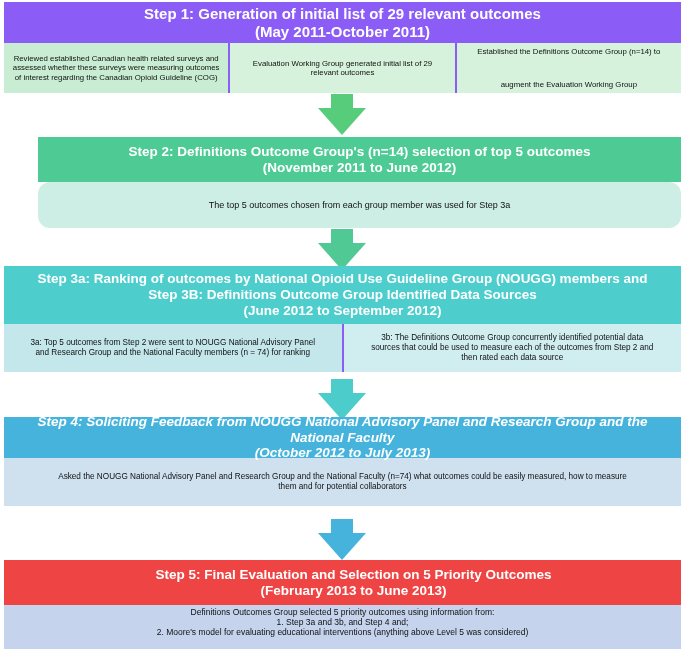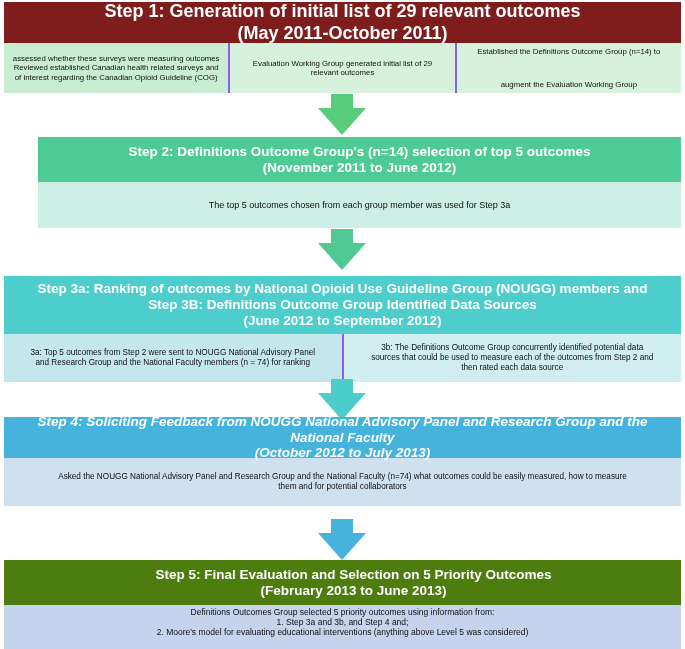--- a/index.html
+++ b/index.html
@@ -61,23 +61,23 @@
   .body-cell + .body-cell {
     border-left: 2px solid #8b5cf6;
   }
   .body-cell .line {
     display: block;
   }
 
   
   #step1 { top: 2px; }
   #step1 .step-header {
-    background: #7f1d1d;
+    background: #8b5cf6;
     height: 41px;
-    font-size: 18px;
+    font-size: 15px;
   }
   #step1 .step-body {
     height: 50px;
     background: #d8f3dd;
     font-size: 7.8px;
   }
   #step1 .body-cell:nth-child(1) { background: #c9edd2; }
   #step1 .body-cell:nth-child(2) { background: #d6f2dc; }
   #step1 .body-cell:nth-child(3) { background: #d6f2dc; justify-content: space-between; }
 
@@ -85,24 +85,25 @@
   #step2 { top: 137px; padding-left: 34px; }
   #step2 .step-header {
     background: #4ecb95;
     height: 45px;
     font-size: 13.5px;
   }
   #step2 .step-body {
     height: 46px;
     background: #cdeee4;
     font-size: 9px;
-  }
-
-  
-  #step3 { top: 276px; }
+    border-radius: 12px;
+  }
+
+  
+  #step3 { top: 266px; }
   #step3 .step-header {
     background: #4ecdcd;
     height: 58px;
     font-size: 13.5px;
   }
   #step3 .step-body {
     height: 48px;
     background: #f9a8d4;
     font-size: 8.2px;
   }
@@ -119,21 +120,21 @@
   }
   #step4 .step-body {
     height: 48px;
     background: #cfe0ef;
     font-size: 8.2px;
   }
 
   
   #step5 { top: 560px; }
   #step5 .step-header {
-    background: #4d7c0f;
+    background: #ef4444;
     height: 45px;
     font-size: 13.5px;
     padding-left: 32px;
   }
   #step5 .step-body {
     height: 44px;
     background: #c5d3ec;
     font-size: 8.5px;
     align-items: flex-start;
   }
@@ -178,22 +179,22 @@
 
 <div class="flow">
 
   <div class="step" id="step1">
     <div class="step-header">
       <span class="title-line">Step 1: Generation of initial list of 29 relevant outcomes</span>
       <span class="title-line">(May 2011-October 2011)</span>
     </div>
     <div class="step-body">
       <div class="body-cell">
+        <span class="line">Reviewed established Canadian health related surveys and</span>
         <span class="line">assessed whether these surveys were measuring outcomes</span>
-        <span class="line">Reviewed established Canadian health related surveys and</span>
         <span class="line">of interest regarding the Canadian Opioid Guideline (COG)</span>
       </div>
       <div class="body-cell">
         <span class="line">Evaluation Working Group generated initial list of 29</span>
         <span class="line">relevant outcomes</span>
       </div>
       <div class="body-cell">
         <span class="line">Established the Definitions Outcome Group  (n=14) to</span>
         <span class="line">augment the Evaluation Working Group</span>
       </div>

